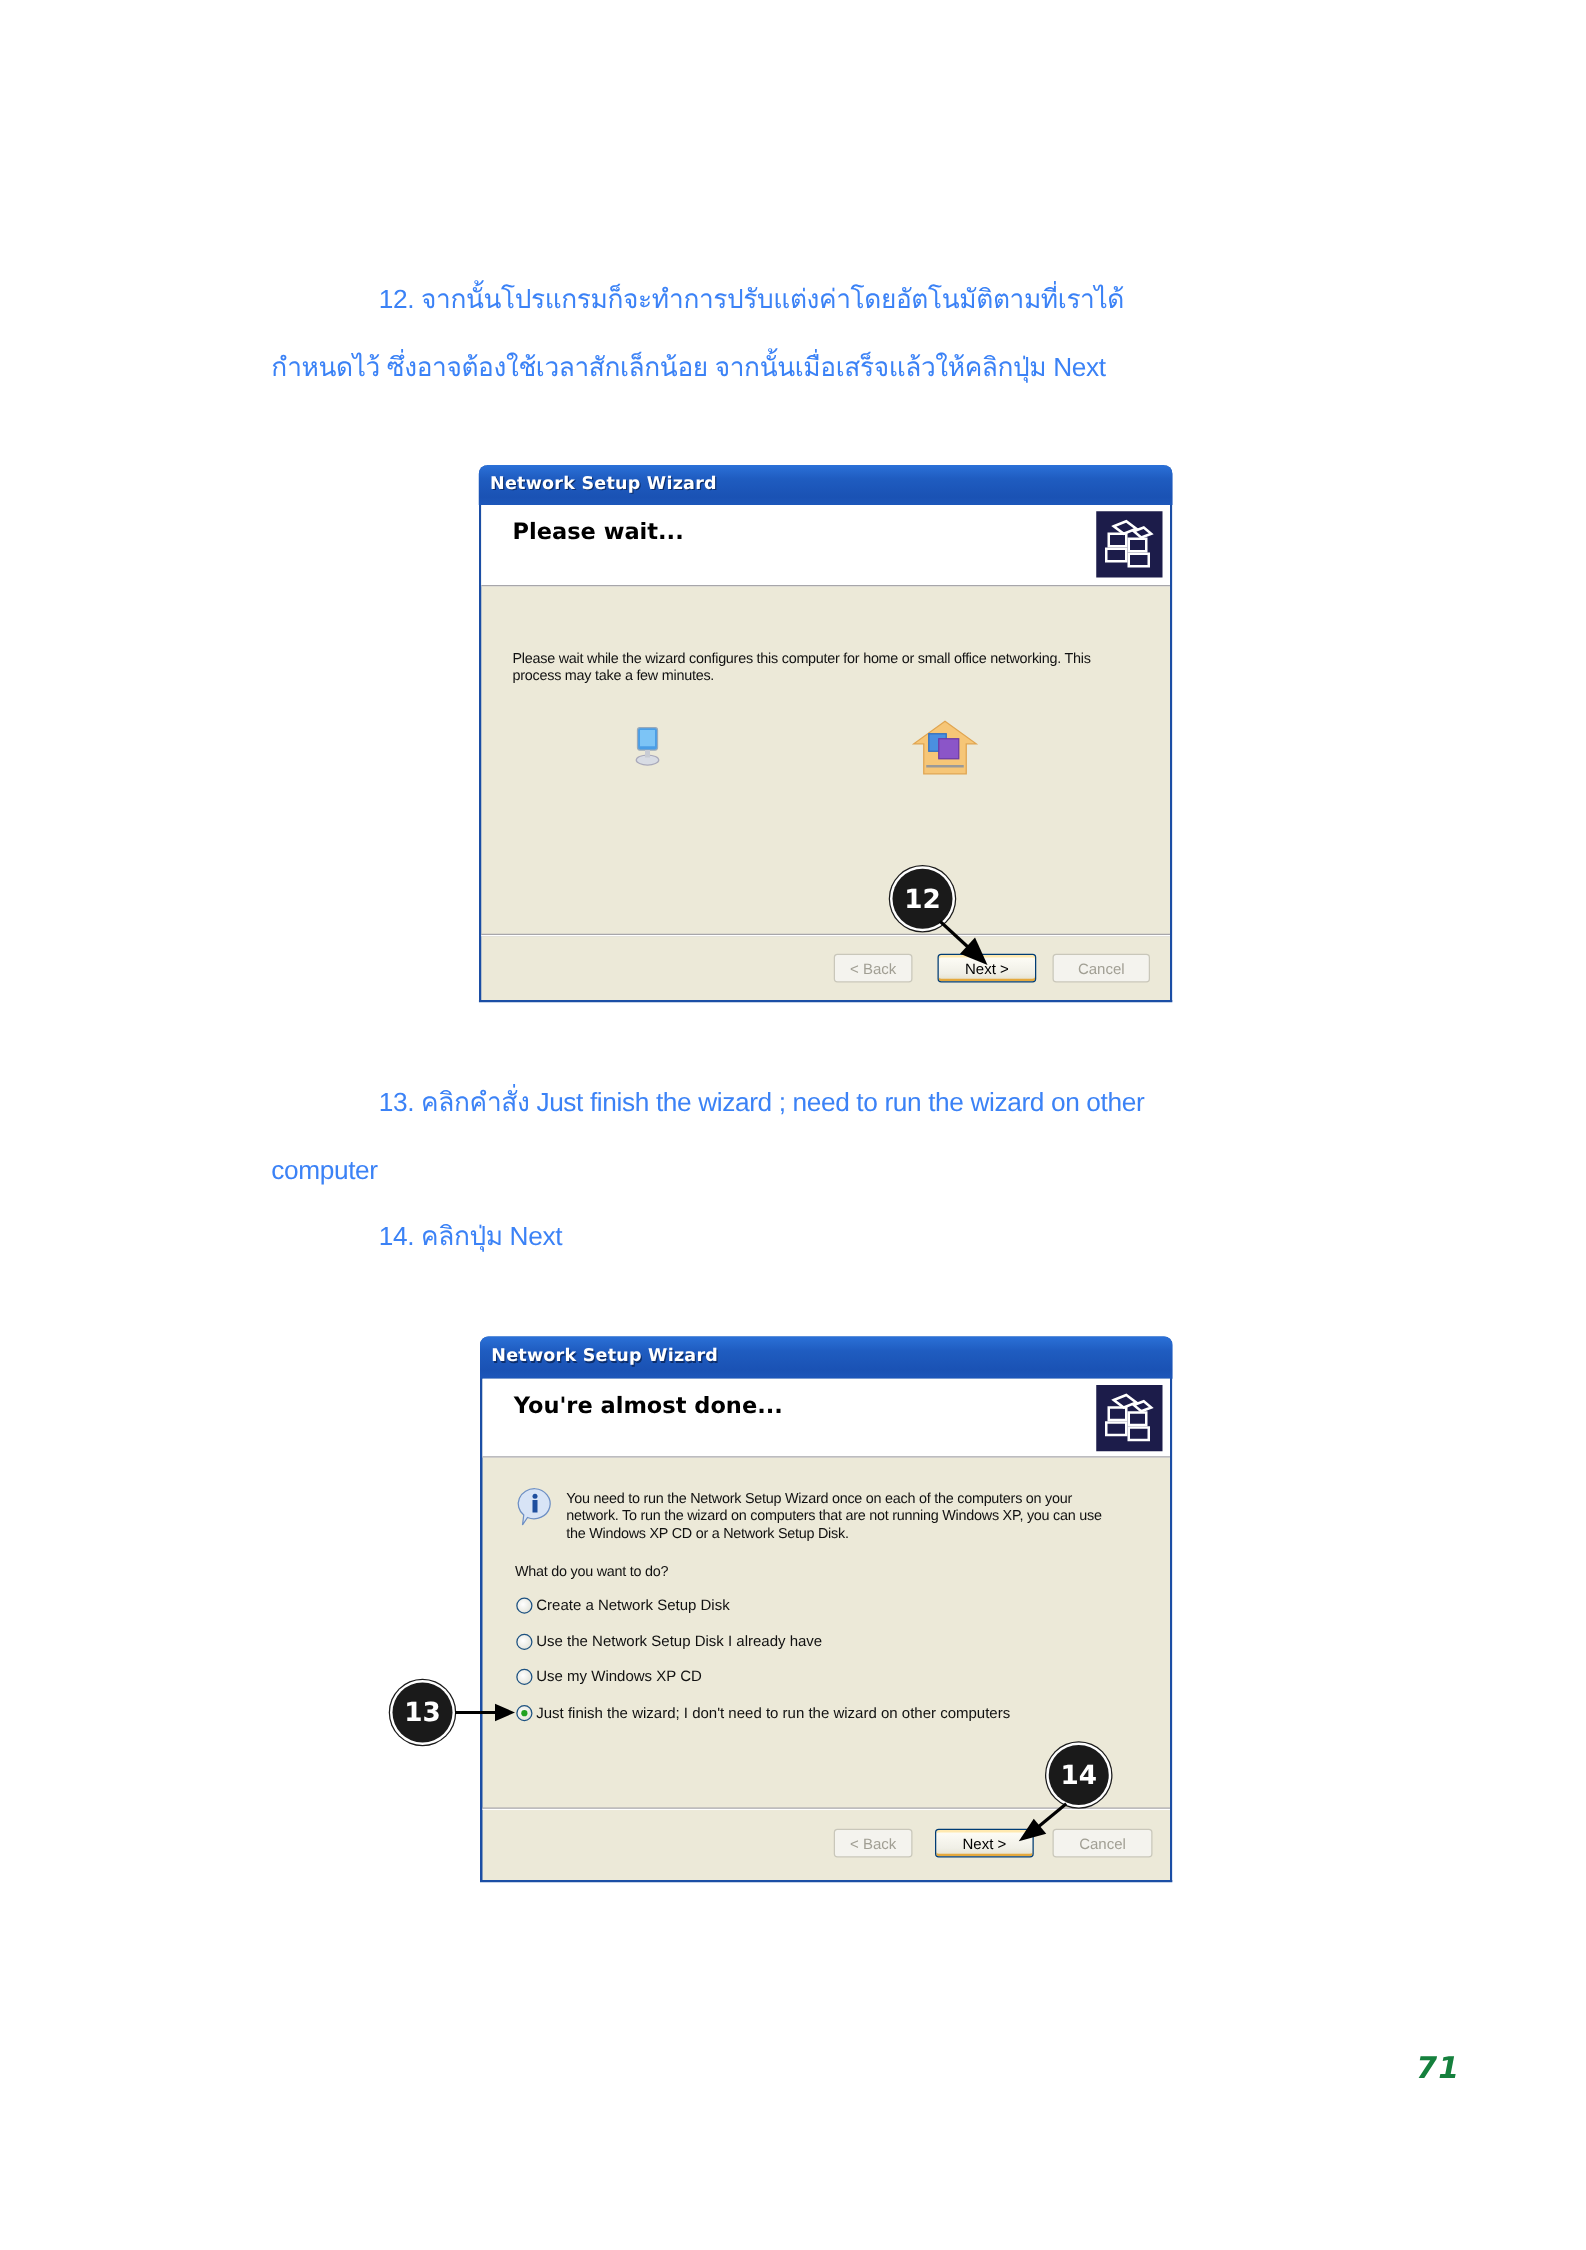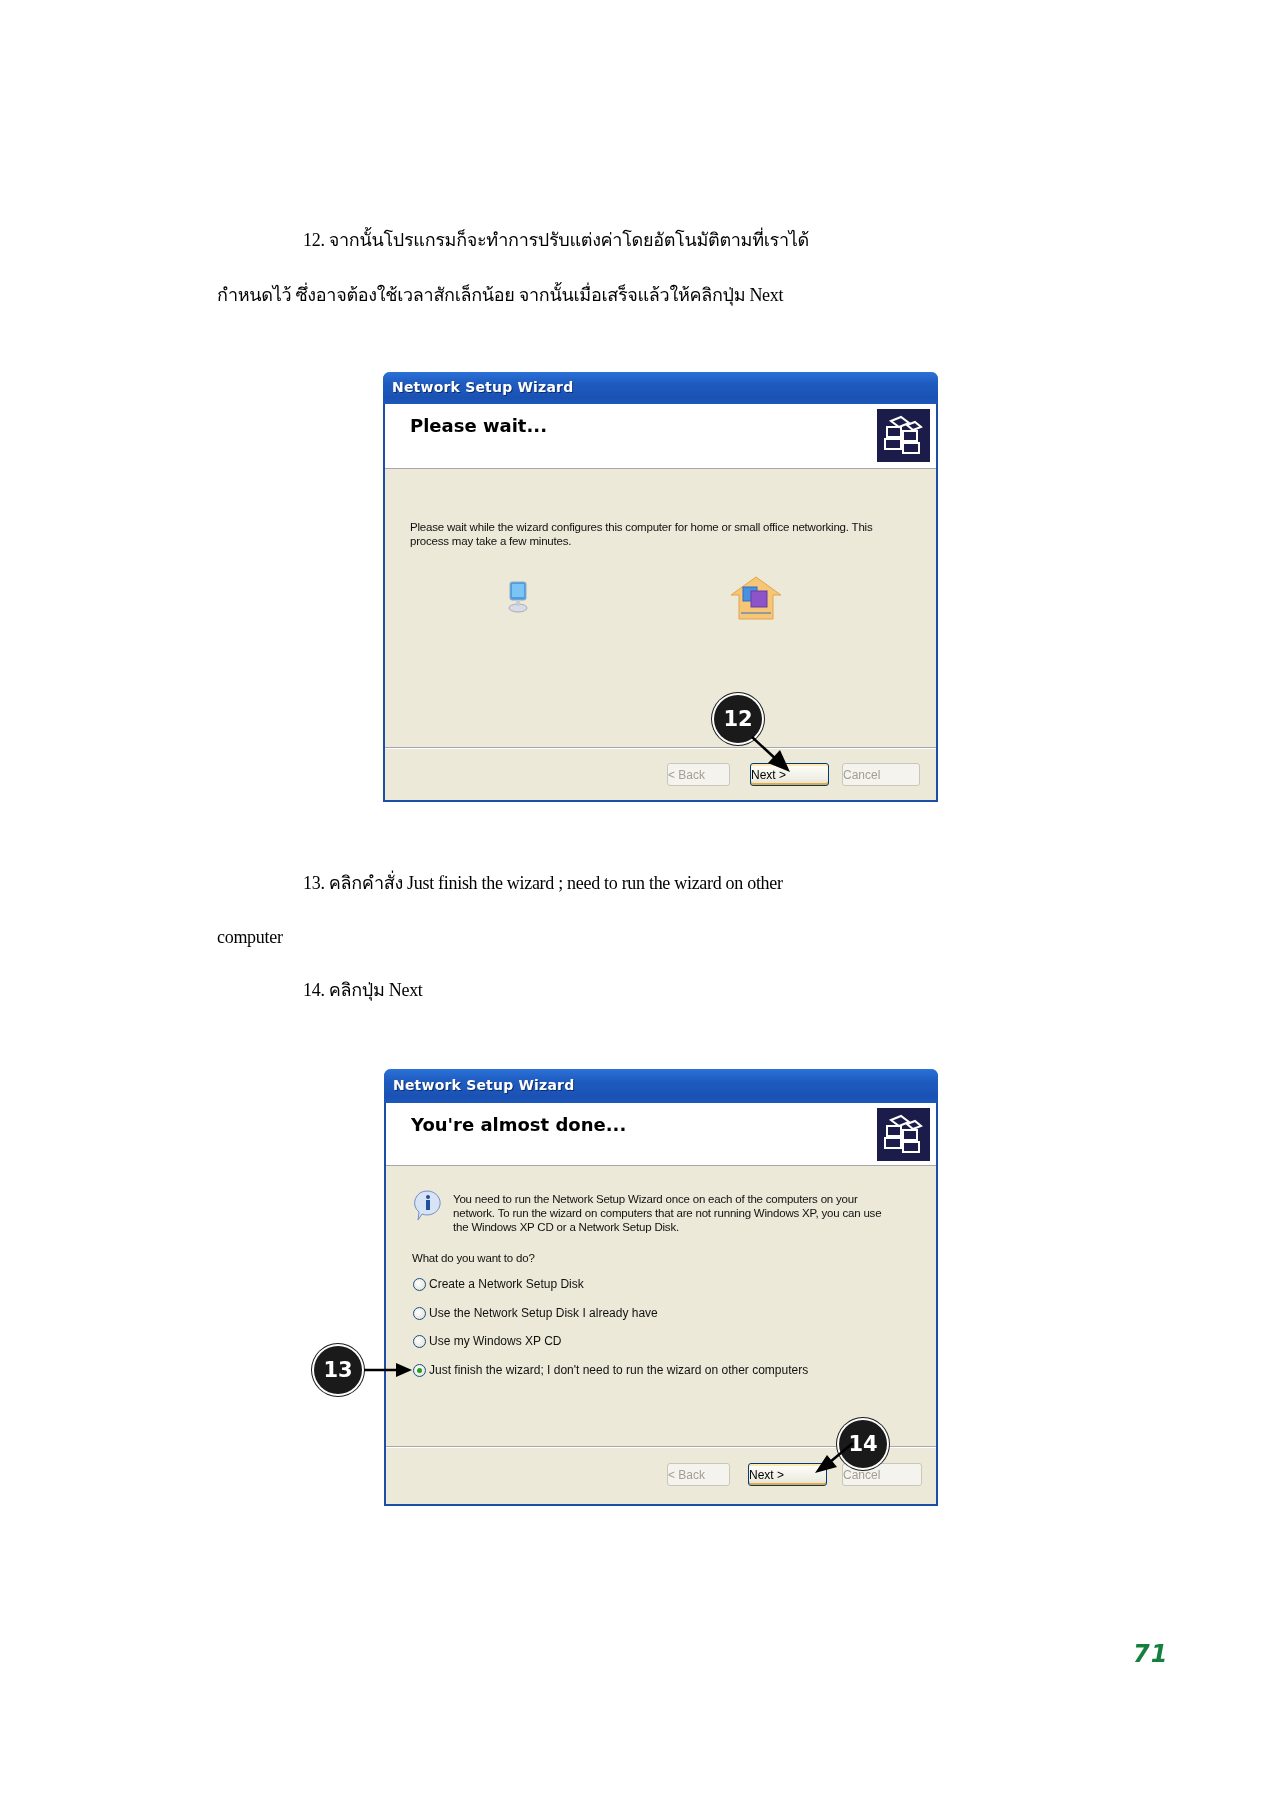--- a/index.html
+++ b/index.html
@@ -1,38 +1,38 @@
 <!DOCTYPE html>
 <html><head>
 <meta charset="utf-8">
 <style>
   html, body { margin:0; padding:0; }
   body { width:1269px; height:1800px; background:#ffffff; position:relative; overflow:hidden;
          font-family:"DejaVu Sans", sans-serif; color:#1a1a1a; }
-  .para { position:absolute; font-family:Liberation Serif, serif; font-size:18px; line-height:30px;
-          color:#000000; white-space:nowrap; letter-spacing:-0.3px; font-weight:300; }
+  .para { position:absolute; font-family:Liberation Sans, sans-serif; font-size:21px; line-height:30px;
+          color:#3b82f6; white-space:nowrap; letter-spacing:-0.3px; font-weight:300; }
   .pagenum { position:absolute; left:1133px; top:1640px; font-family:"DejaVu Sans", sans-serif;
              font-size:24px; font-weight:bold; font-style:italic; color:#15803d; letter-spacing:1px; }
 
   .dialog { position:absolute; background:#ece9d8; border:2px solid #1b4ea5; border-top:none;
             box-sizing:border-box; border-radius:7px 7px 0 0; }
   .titlebar { position:absolute; left:-2px; right:-2px; top:0; height:32px;
               background:linear-gradient(#2b71d8 0%, #1f5cc0 35%, #1a52b4 80%, #1d57ba 100%);
               border-radius:7px 7px 0 0; }
   .titlebar span { position:absolute; left:9px; top:7px; color:#fff; font-family:"DejaVu Sans", sans-serif;
                    font-weight:bold; font-size:14px; letter-spacing:0.2px; text-shadow:1px 1px 0 #0d2e6b; }
   .header { position:absolute; left:0; right:0; top:32px; background:#fff; border-bottom:1px solid #a7a6aa; }
   .header .htitle { position:absolute; left:25px; top:11px; font-weight:bold; font-size:18px; color:#000;
                     font-family:"DejaVu Sans", sans-serif; }
   .hicon { position:absolute; right:6px; top:5px; width:53px; height:53px; background:#1c1c4a; }
   .body-text { position:absolute; font-family:"Liberation Sans", sans-serif; font-size:11.5px; color:#111;
                line-height:14px; letter-spacing:-0.2px; }
   .sep { position:absolute; left:0; right:0; height:1px; background:#a7a6aa; border-bottom:1px solid #fff; }
   .btn { position:absolute; height:23px; border:1px solid #c9c7ba; border-radius:3px; background:#f4f3ee;
-         font-family:"Liberation Sans", sans-serif; font-size:12px; color:#a19f94; text-align:left;
+         font-family:"Liberation Sans", sans-serif; font-size:12px; color:#a19f94; text-align:center;
          line-height:22px; box-sizing:border-box; }
   .btn.primary { border:1px solid #003c74; color:#000;
                  background:linear-gradient(#fffef8, #f0efe6 70%, #e3e0cc);
                  box-shadow: inset 0 -2px 0 #e5a93d, inset 0 2px 0 #ffe9b0; }
   .radio-row { position:absolute; left:27px; font-family:"Liberation Sans", sans-serif; font-size:12px; color:#111; white-space:nowrap; }
   .radio { display:inline-block; width:13px; height:13px; border-radius:50%; border:1px solid #1c5180;
            background:radial-gradient(circle at 40% 40%, #fff, #dcdcd0); vertical-align:middle; margin-right:3px;
            position:relative; box-sizing:border-box; }
   .radio.checked::after { content:""; position:absolute; left:3px; top:3px; width:5px; height:5px; border-radius:50%; background:#21a121; }
   .callout { position:absolute; width:48px; height:48px; border-radius:50%; background:#1a1a1a;
@@ -146,21 +146,21 @@
     <span class="radio checked"></span><span>Just finish the wizard; I don't need to run the wizard on other computers</span>
   </div>
 
   <div class="sep" style="top:377px;"></div>
   <div class="btn" style="left:281px; top:394px; width:63px;">&lt; Back</div>
   <div class="btn primary" style="left:362px; top:394px; width:79px;">Next &gt;</div>
   <div class="btn" style="left:456px; top:394px; width:80px;">Cancel</div>
 </div>
 
 <div class="callout" style="left:314px; top:1346px;">13</div>
-<div class="callout" style="left:839px; top:1396px;margin-top:24px;">14</div>
+<div class="callout" style="left:839px; top:1396px;">14</div>
 <svg class="arrow" style="left:0; top:0;" width="1269" height="1800">
   <line x1="364" y1="1370" x2="398" y2="1370" stroke="#000" stroke-width="2.5"></line>
   <polygon points="412,1370 396,1363 396,1377" fill="#000"></polygon>
   <line x1="853" y1="1443" x2="830" y2="1462" stroke="#000" stroke-width="2.5"></line>
   <polygon points="815,1473 827,1455 837,1467" fill="#000"></polygon>
 </svg>
 
 <div class="pagenum">71</div>
 
 </body></html>

